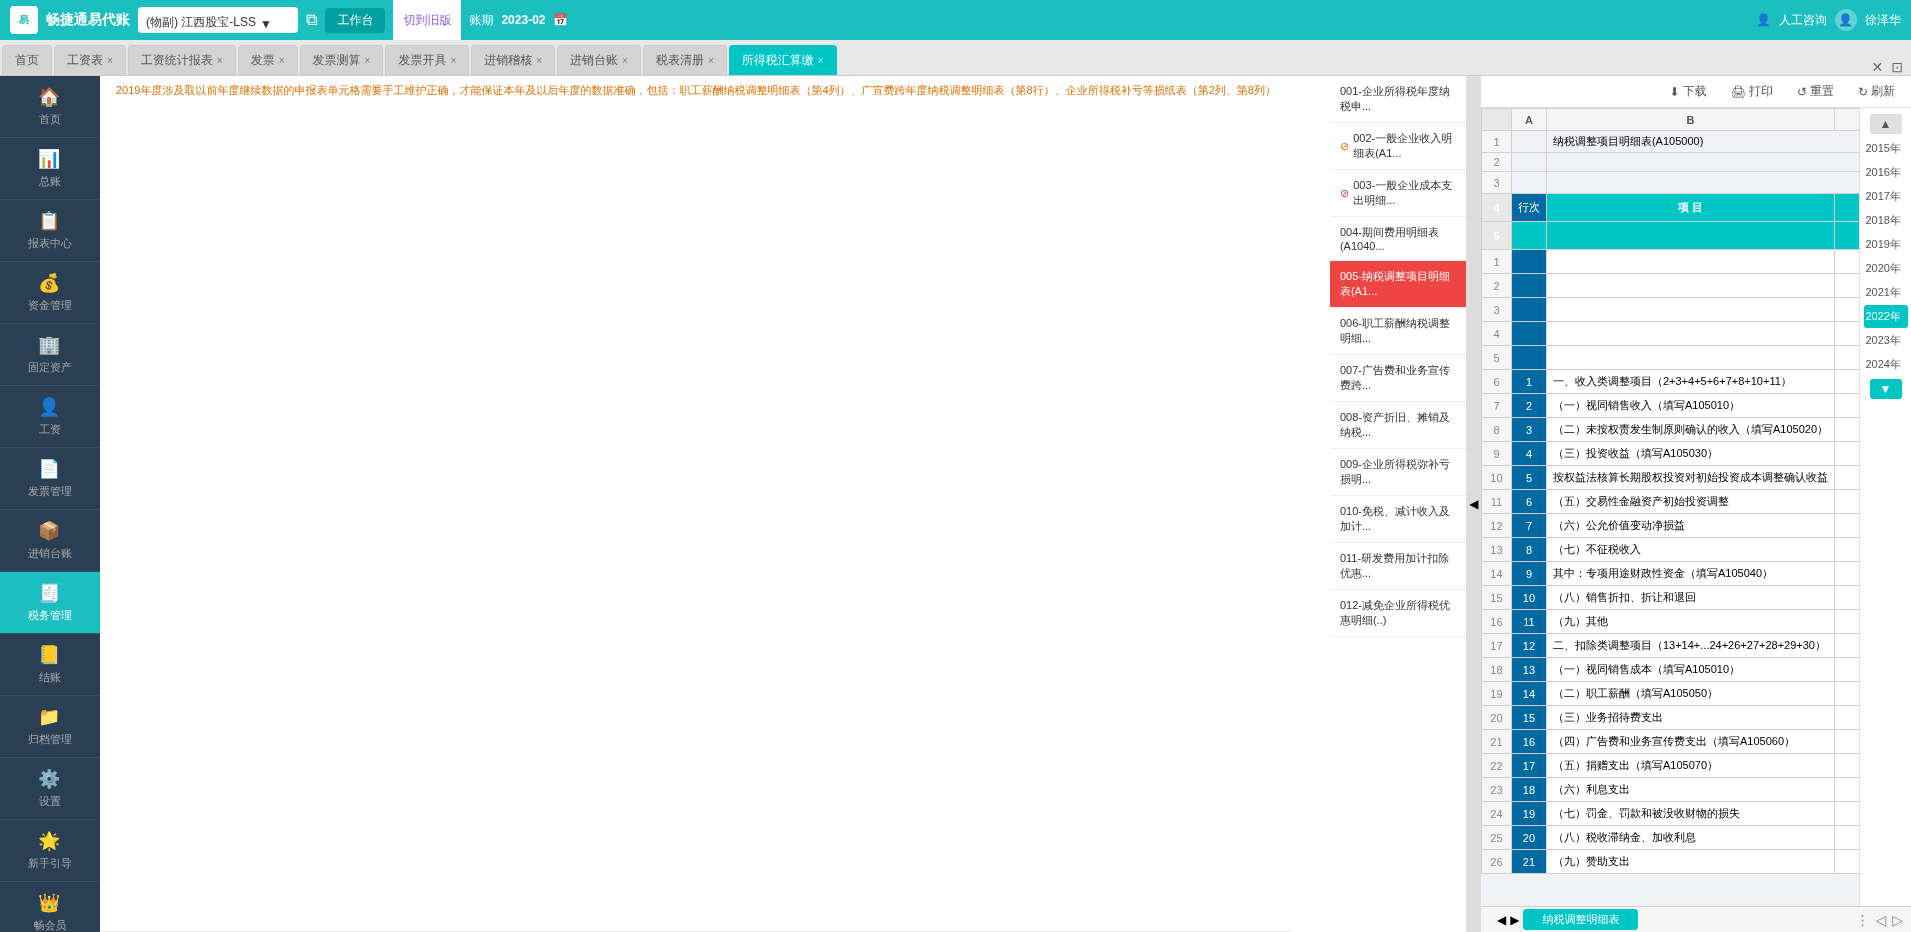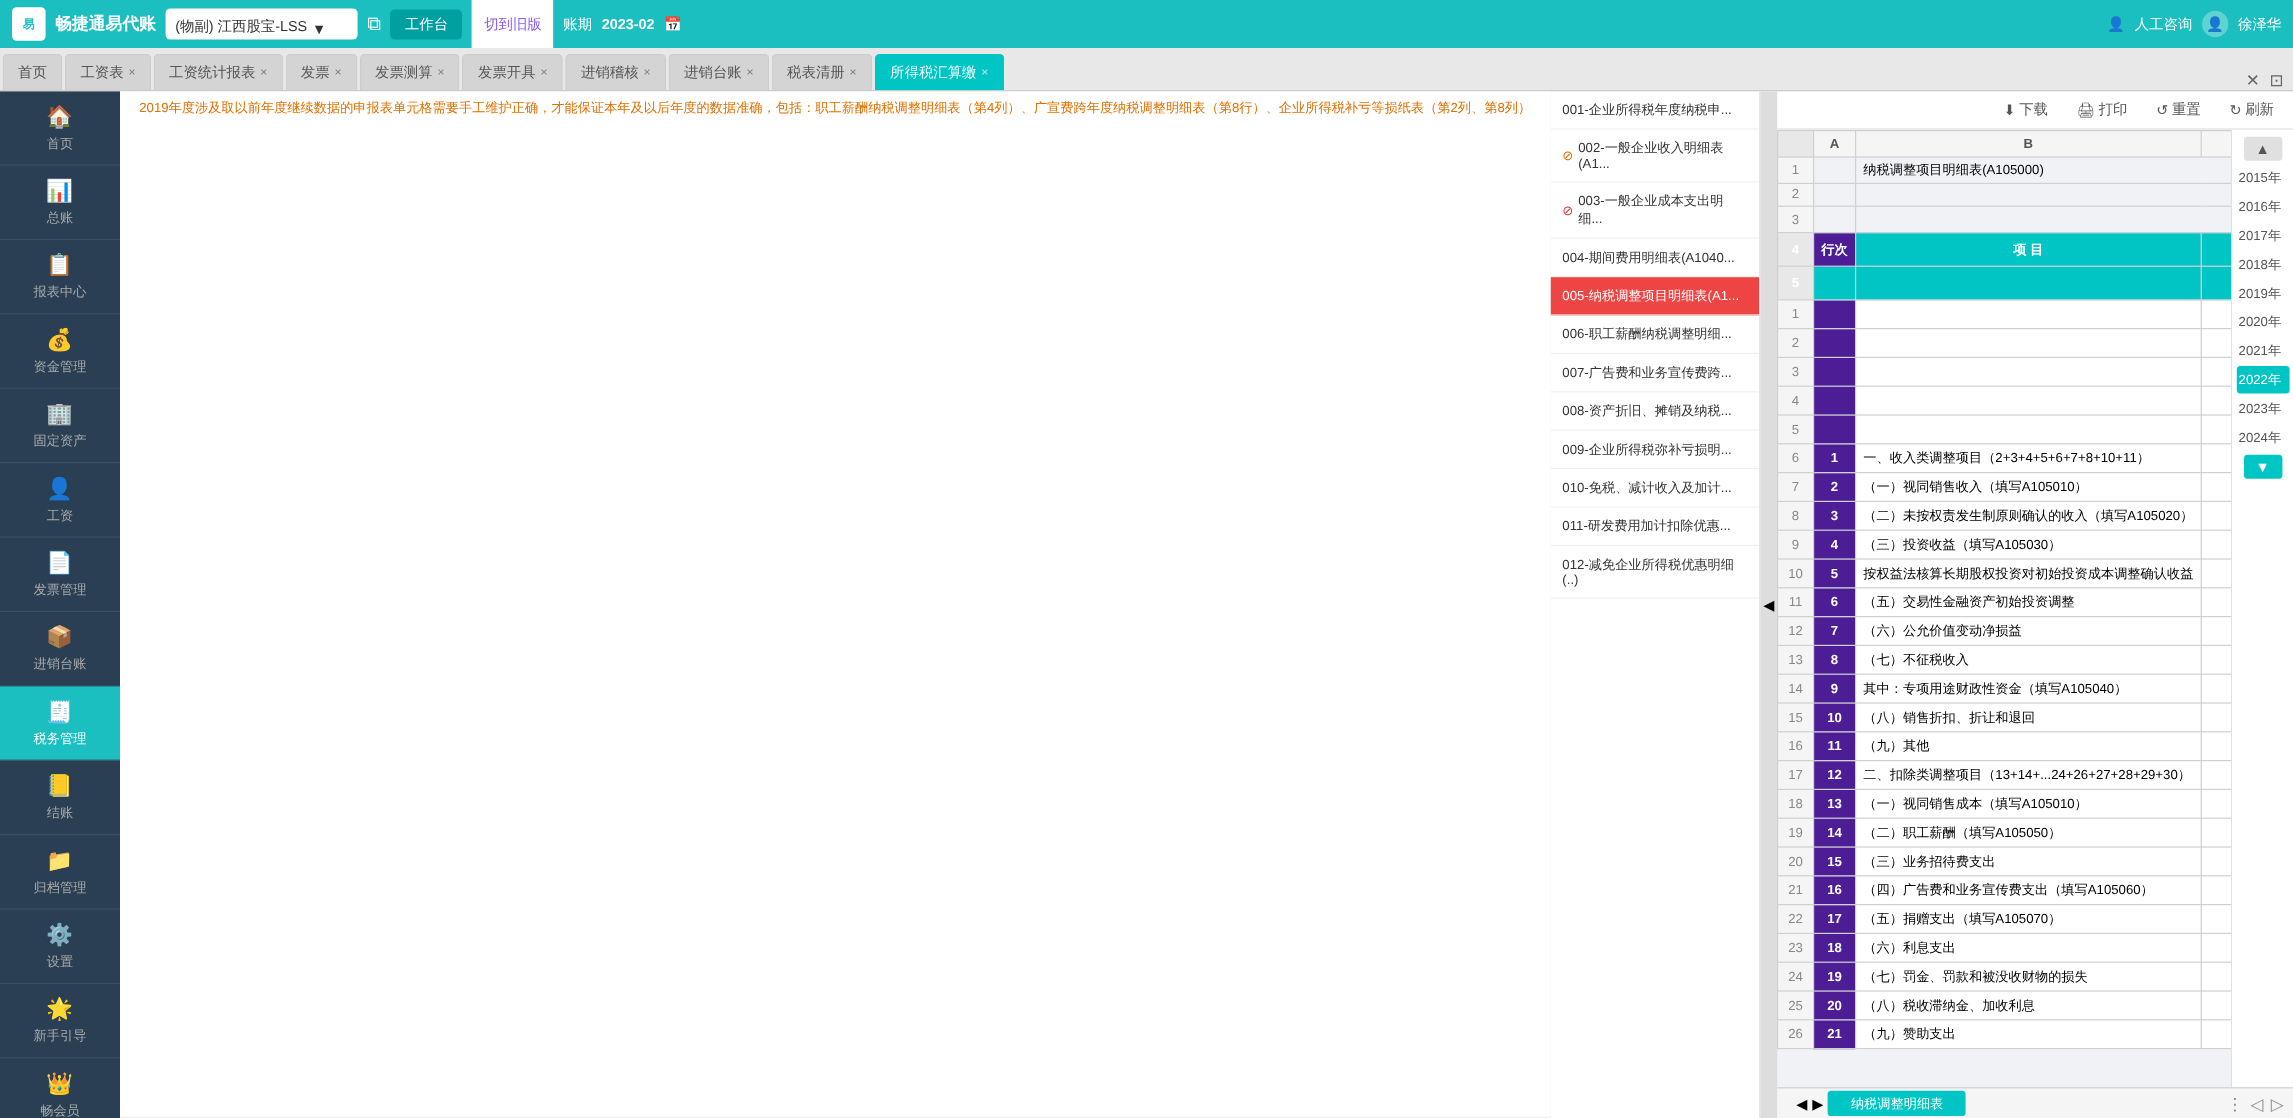--- a/index.html
+++ b/index.html
@@ -42,40 +42,40 @@
     .content-area { flex: 1; display: flex; flex-direction: row; overflow: hidden; }
 
     
     .warning-bar { background: #fff; padding: 6px 16px; color: #e07000; font-size: 11px; line-height: 1.5; border-bottom: 1px solid #e8e8e8; flex-shrink: 0; }
 
     
     .sub-layout { display: flex; flex: 1; overflow: hidden; }
 
     
     .left-nav { width: 175px; background: white; border-right: 1px solid #e0e0e0; overflow-y: auto; flex-shrink: 0; }
-    .left-nav-item { padding: 8px 10px; cursor: pointer; color: #333; font-size: 11px; border-bottom: 1px solid #f0f0f0; display: flex; align-items: center; gap: 4px; }
+    .left-nav-item { padding: 8px 10px; cursor: pointer; color: #333; font-size: 11px; border-bottom: 1px solid #f0f0f0; display: flex; align-items: center; gap: 4px; margin-left: 38px; }
     .left-nav-item.active { background: #ef4444; color: white; }
     .left-nav-item .nav-warn { color: #e07000; }
     .left-nav-item .nav-err { color: #e03030; }
     .nav-collapse-btn { width: 14px; background: #ddd; cursor: pointer; display: flex; align-items: center; justify-content: center; flex-shrink: 0; }
 
     
     .right-content { flex: 1; display: flex; flex-direction: column; overflow: hidden; }
 
     
     .toolbar { height: 32px; background: white; border-bottom: 1px solid #e0e0e0; display: flex; align-items: center; padding: 0 10px; gap: 12px; flex-shrink: 0; justify-content: flex-end; }
     .toolbar-btn { display: flex; align-items: center; gap: 3px; cursor: pointer; color: #555; font-size: 12px; padding: 2px 6px; border-radius: 3px; }
 
     
     .spreadsheet-container { flex: 1; display: flex; overflow: hidden; }
     .sheet-main { flex: 1; overflow: auto; }
     .sheet-table { border-collapse: collapse; min-width: 800px; }
     .sheet-table th, .sheet-table td { border: 1px solid #d0d0d0; padding: 3px 6px; font-size: 11px; white-space: nowrap; }
     .sheet-table .row-num { background: #f5f5f5; color: #888; text-align: center; width: 30px; min-width: 30px; border: 1px solid #d0d0d0; }
-    .sheet-table .col-a { background: #4c1d95; color: white; text-align: center; width: 50px; font-weight: bold; }
+    .sheet-table .col-a { background: #0369a1; color: white; text-align: center; width: 50px; font-weight: normal; }
     .sheet-table .col-b { min-width: 280px; }
     .sheet-table .col-c, .sheet-table .col-d, .sheet-table .col-e, .sheet-table .col-f { min-width: 120px; text-align: right; }
     .sheet-header-row th { background: #00c5c5; color: white; text-align: center; height: 28px; }
     .sheet-header-row th.row-num-h { background: #e8e8e8; }
     .col-header-row th { background: #f5f5f5; color: #555; text-align: center; height: 22px; border: 1px solid #d0d0d0; }
     .col-header-row th.row-num-h { background: #e8e8e8; }
     .data-row td { background: white; height: 24px; }
     .star-cell { color: red; }
 
     

